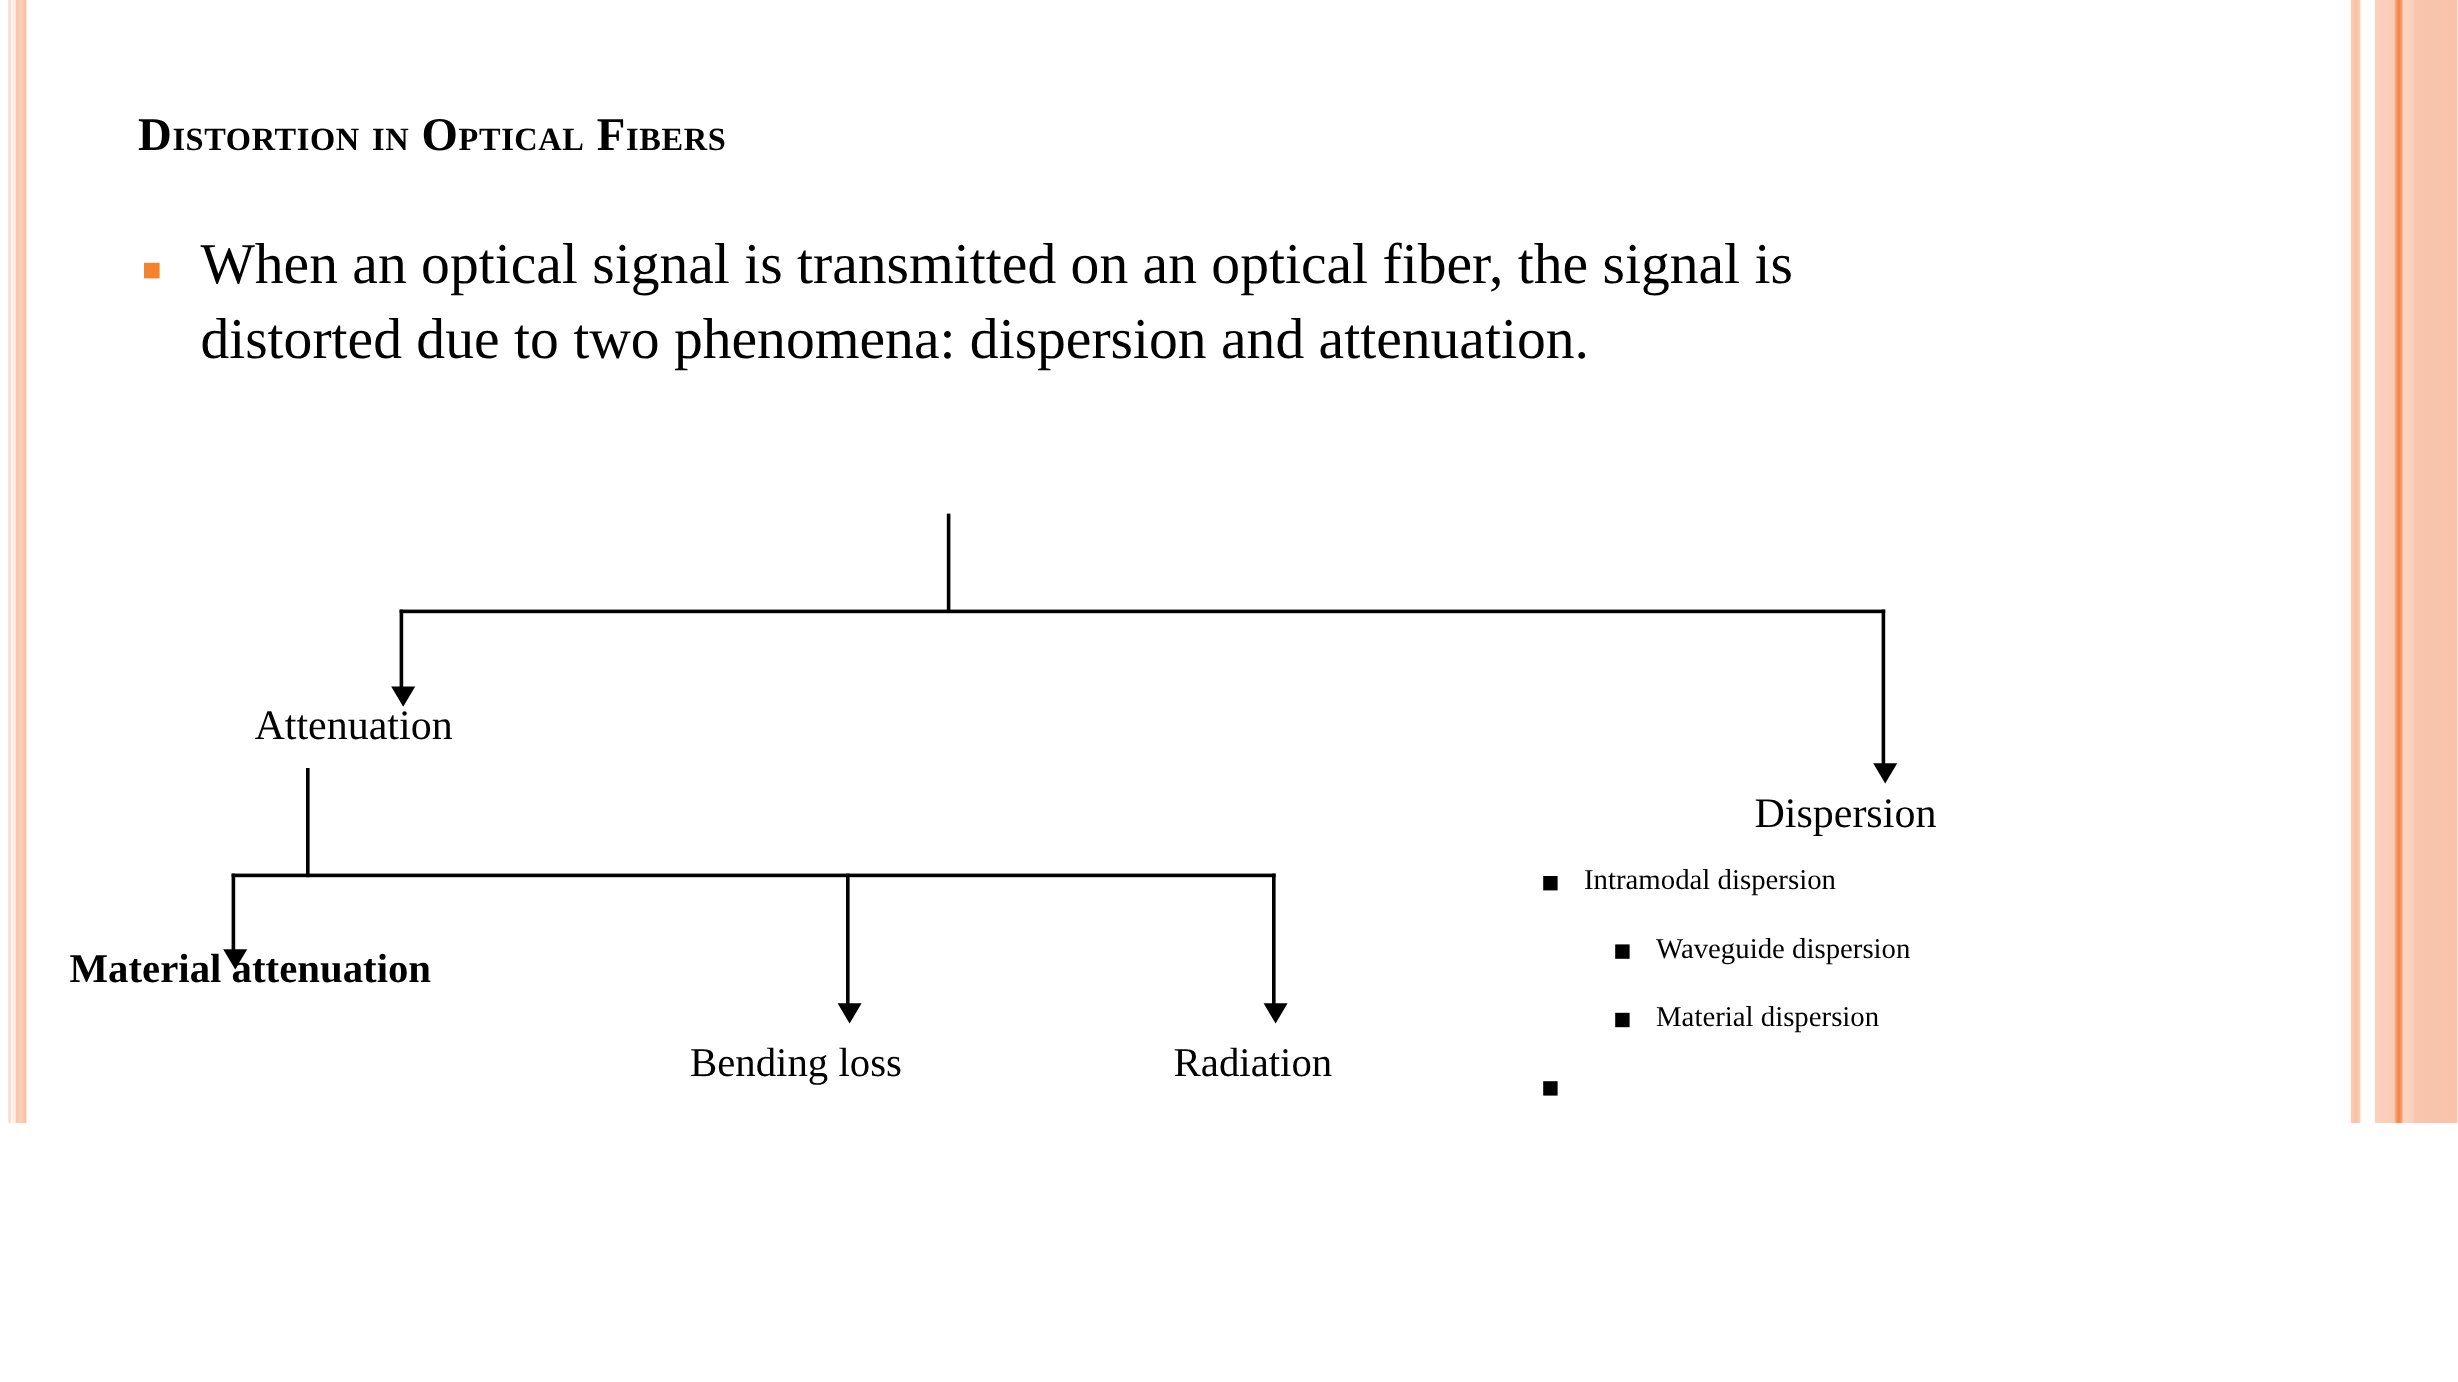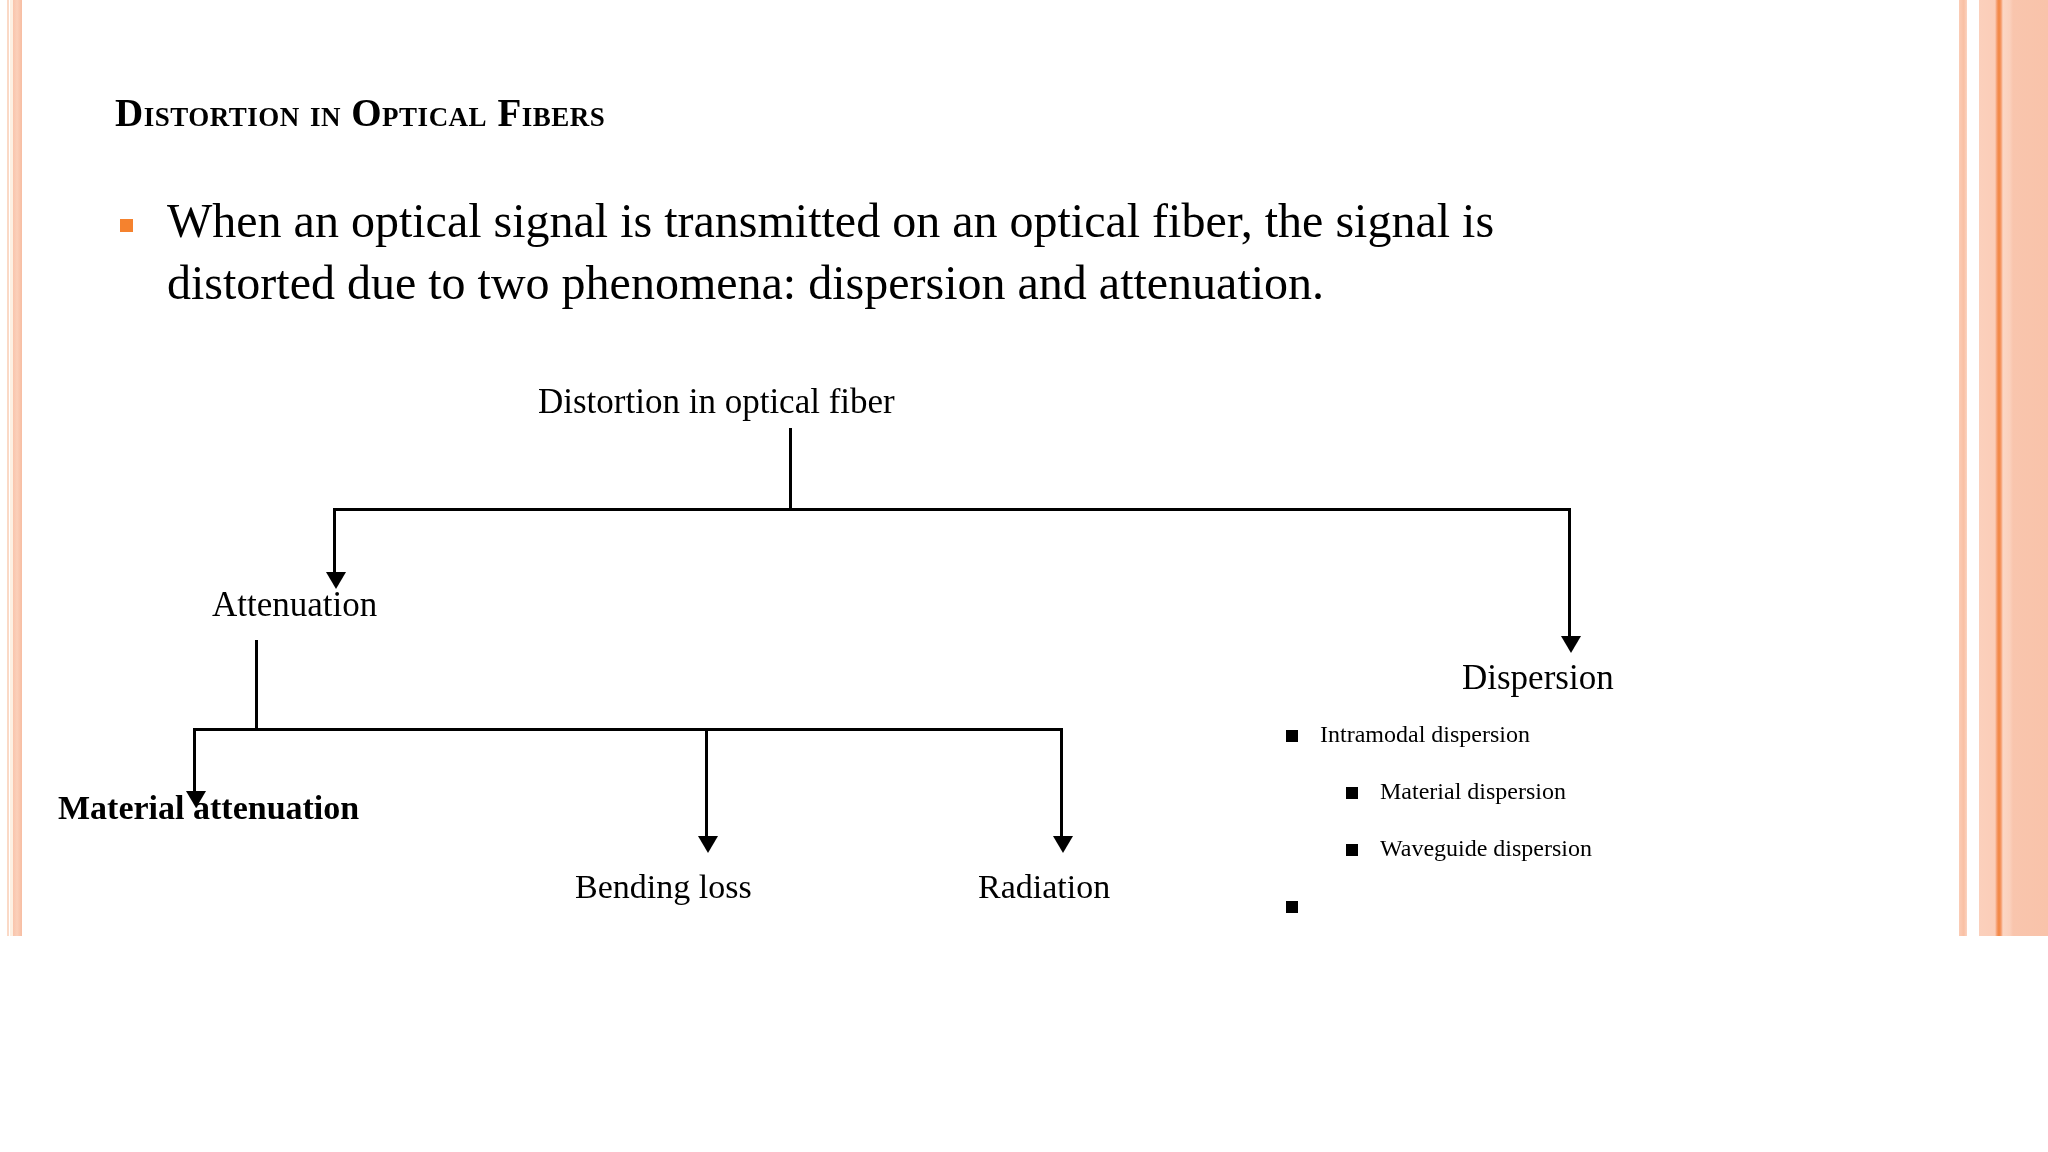--- a/index.html
+++ b/index.html
@@ -182,21 +182,20 @@
 
   <div class="page-title">Distortion in Optical Fibers</div>
 
   <div class="body-bullet">
     <span class="marker"></span>
     <span class="btext">When an optical signal is transmitted on an optical fiber, the signal is distorted due to two phenomena: dispersion and attenuation.</span>
   </div>
 
   <div class="diagram">
 
-    <div class="node n-root">Distortion in optical fiber</div>
 
     <div class="ln v l1-stem"></div>
     <div class="ln h l1-bus"></div>
     <div class="ln v l1-drop-l"></div>
     <div class="arrow l1-arr-l"></div>
     <div class="ln v l1-drop-r"></div>
     <div class="arrow l1-arr-r"></div>
 
     <div class="node bold n-atten">Attenuation</div>
 
@@ -217,26 +216,26 @@
     <div class="node n-radiation">Radiation</div>
 
     <div class="node bold n-disp">Dispersion</div>
     <div class="sublist disp-sub">
       <div class="li">
         <span class="sq"></span>
         <span>Intramodal dispersion</span>
       </div>
       <div class="li indent">
         <span class="sq"></span>
+        <span>Waveguide dispersion</span>
+      </div>
+      <div class="li indent">
+        <span class="sq"></span>
         <span>Material dispersion</span>
       </div>
-      <div class="li indent">
-        <span class="sq"></span>
-        <span>Waveguide dispersion</span>
-      </div>
       <div class="li">
         <span class="sq"></span>
       </div>
     </div>
 
   </div>
 
   <div class="orange-ellipse"></div>
 
 </div>

